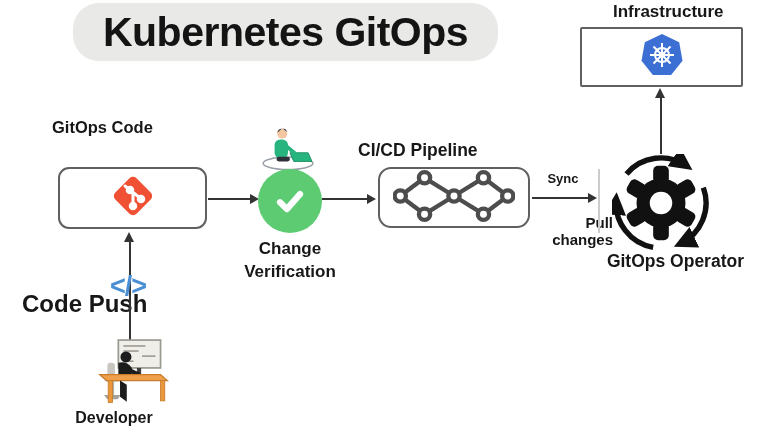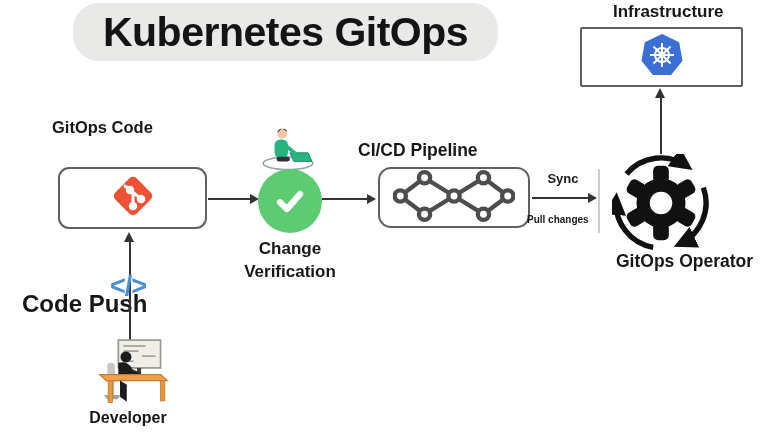--- a/index.html
+++ b/index.html
@@ -36,25 +36,25 @@
   .infra-box   { left: 580px; top: 27px;  width: 163px; height: 60px; border-radius: 2px; }
   .scm-box     { left: 58px;  top: 167px; width: 149px; height: 62px; border-radius: 11px; }
   .cicd-box    { left: 378px; top: 167px; width: 152px; height: 61px; border-radius: 13px; }
 
   
   .lbl { position: absolute; color: #171717; font-weight: 800; }
   .infra-label    { left: 613px; top: 2px;  width: 163px; text-align: left; font-size: 17px; }
   .scm-label      { left: 52px;  top: 117px; width: 130px; font-size: 16.5px; line-height: 21px; }
   .cv-label       { left: 232px; top: 237px; width: 116px; text-align: center; font-size: 17px; line-height: 23px; }
   .cicd-label     { left: 358px; top: 140px; width: 150px; font-size: 17.5px; }
-  .operator-label { left: 592px; top: 251px; width: 152px; text-align: left; font-size: 17.5px; margin-left: 24px; }
+  .operator-label { left: 592px; top: 251px; width: 152px; text-align: right; font-size: 17.5px; }
   .sync-label     { left: 534px; top: 171px; width: 58px;  text-align: center; font-size: 13px; }
-  .pull-label     { left: 527px; top: 214px; width: 86px;  text-align: left; font-size: 10px; }
+  .pull-label     { left: 527px; top: 214px; width: 86px;  text-align: right; font-size: 15px; }
   .codepush-label { left: 22px;  top: 290px; font-size: 24px; }
-  .dev-label      { left: 84px;  top: 409px; width: 88px; text-align: center; font-size: 16px; }
+  .dev-label      { left: 70px;  top: 409px; width: 88px; text-align: center; font-size: 16px; }
 
   .code-glyph {
     position: absolute; left: 110px; top: 271px;
     font-size: 27px; font-weight: 700; color: #4a8fd4;
     letter-spacing: -1px; z-index: 3;
   }
 
   
   .line { position: absolute; background: #333; z-index: 1; }
   .ah { position: absolute; width: 0; height: 0; z-index: 1; }

